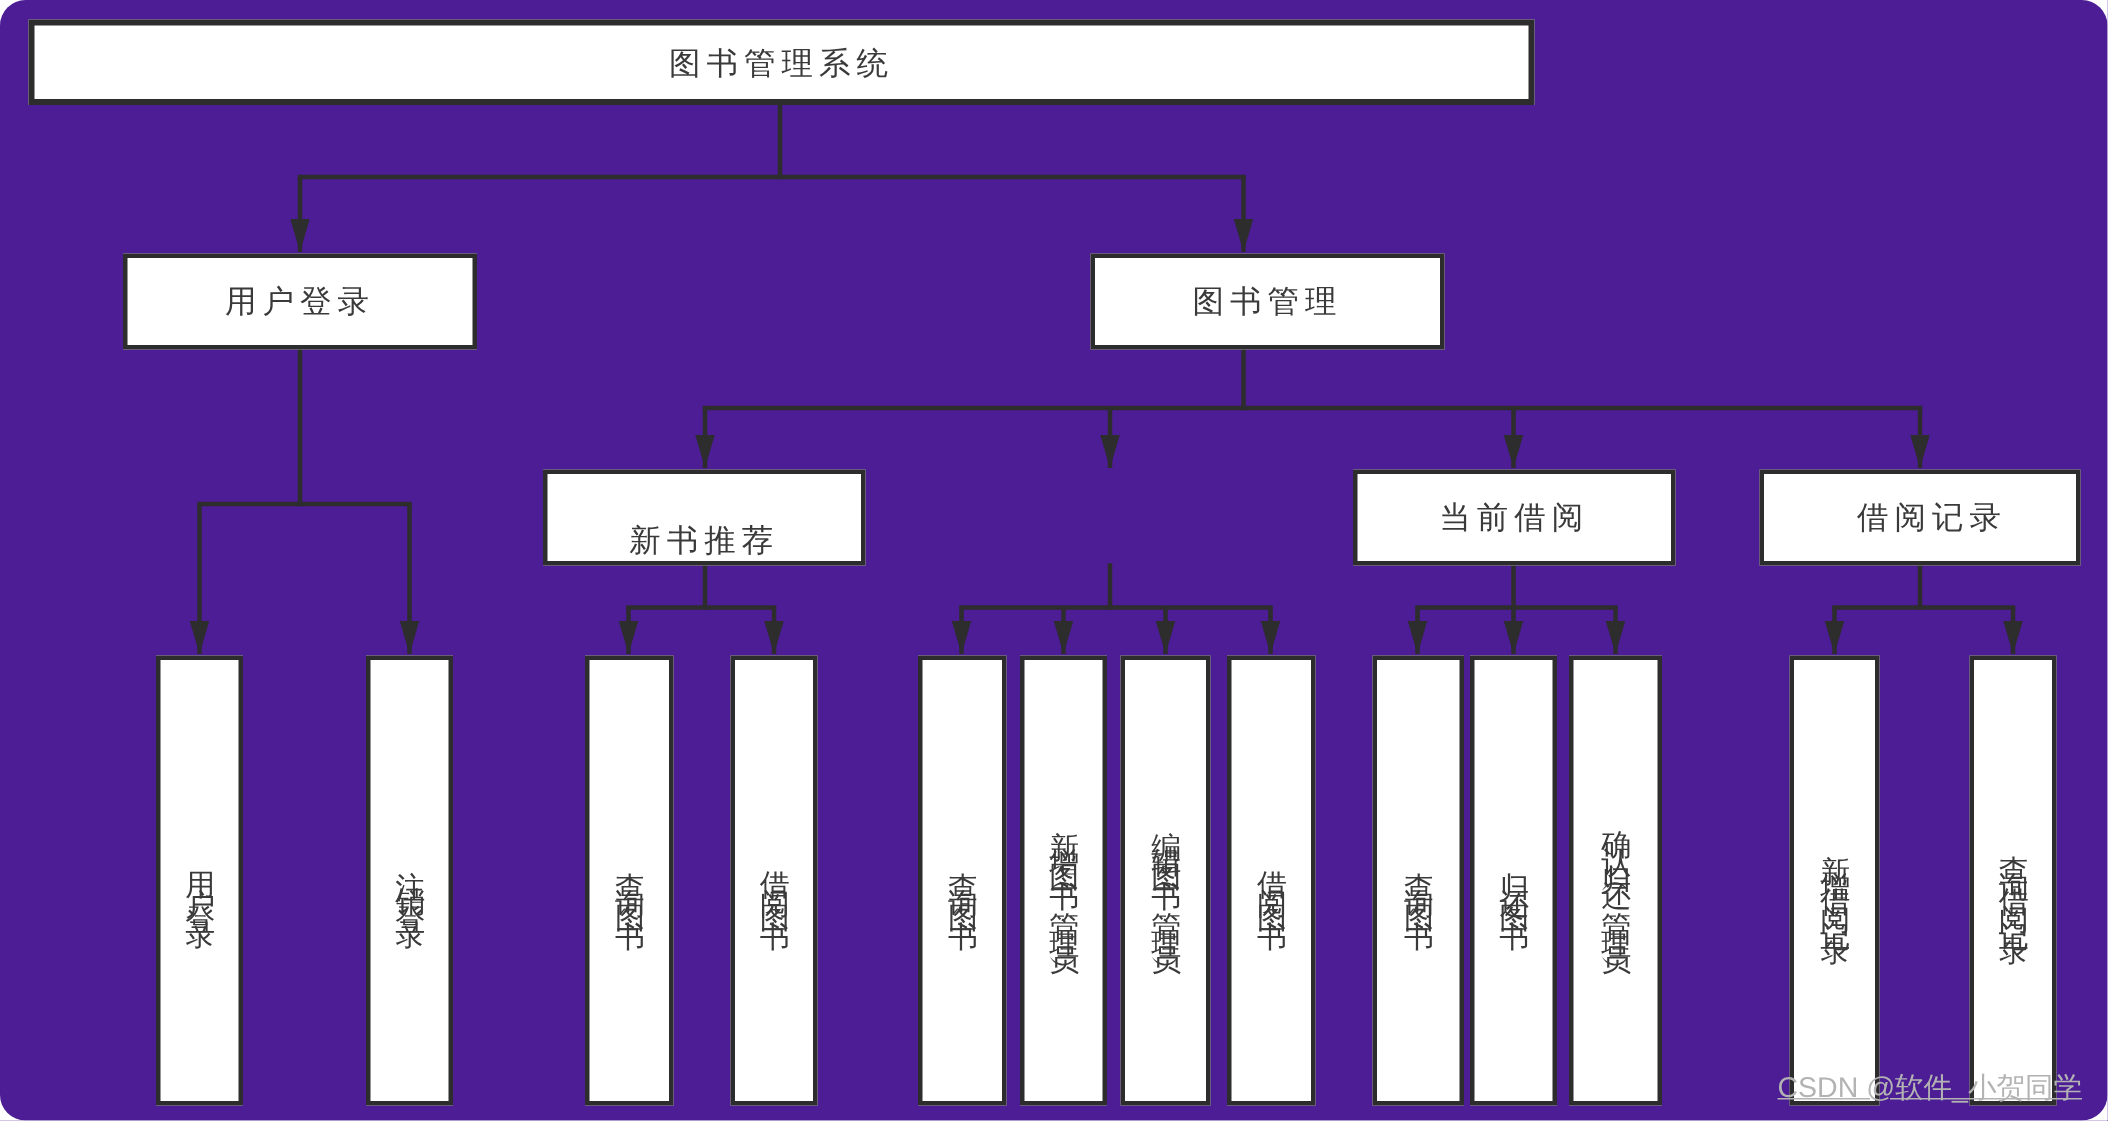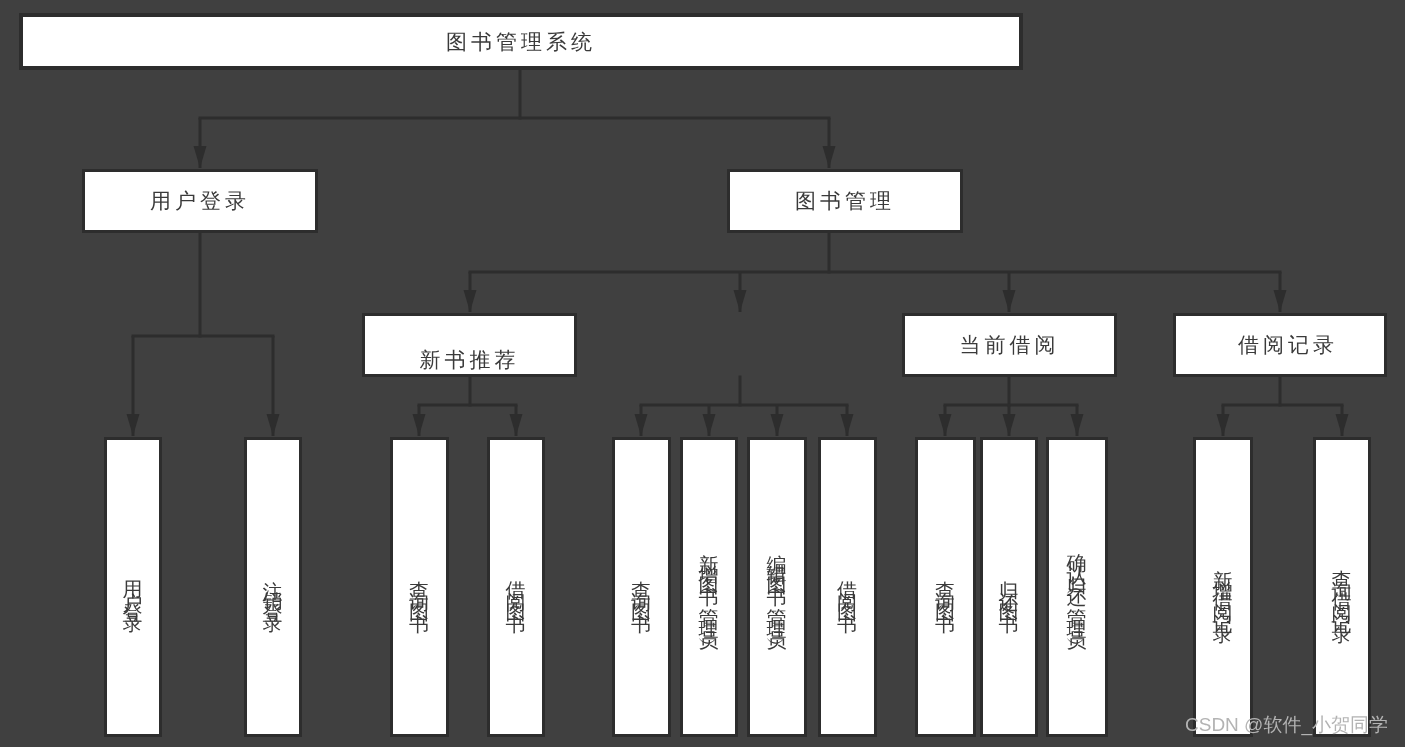--- a/index.html
+++ b/index.html
@@ -1,21 +1,22 @@
 <!DOCTYPE html>
 <html><head>
 <meta charset="utf-8">
 <style>
   html,body{margin:0;padding:0;background:#ffffff;}
   .canvas{
     position:relative;
     width:1405px;height:747px;
-    background:#404040;
+    background:#4c1d95;
     font-family:"Liberation Sans","DejaVu Sans",sans-serif;
     overflow:hidden;
+    border-radius:17px;
   }
   .wires{position:absolute;left:0;top:0;z-index:1;}
   .box{
     position:absolute;
     box-sizing:border-box;
     border:3px solid #2d2d2d;
     background:#ffffff;
     color:#3a3a3a;
     display:flex;align-items:center;justify-content:center;
     z-index:2;
@@ -29,20 +30,21 @@
     line-height:1;
     white-space:nowrap;
   }
   .watermark{
     position:absolute;
     left:1185px;top:712px;
     font-size:19px;
     color:#b3b3b3;
     z-index:3;
     white-space:nowrap;
+    text-decoration:underline;
   }
 </style>
 </head>
 <body>
 
 <div class="canvas">
 
   <svg class="wires" width="1405" height="747">
     <defs>
       <marker id="arrow" markerUnits="userSpaceOnUse" markerWidth="23" markerHeight="14" viewBox="0 -7 23 14" refX="22" refY="0" orient="auto">

